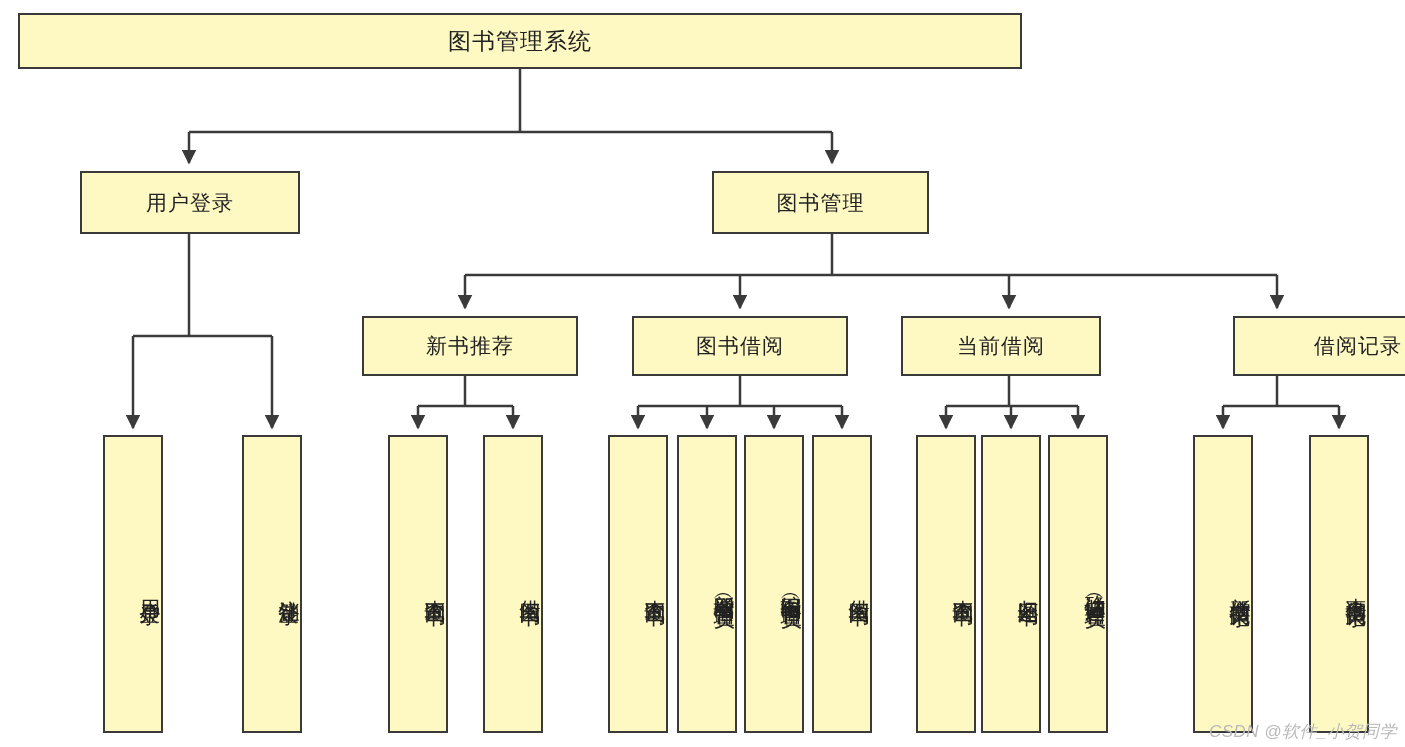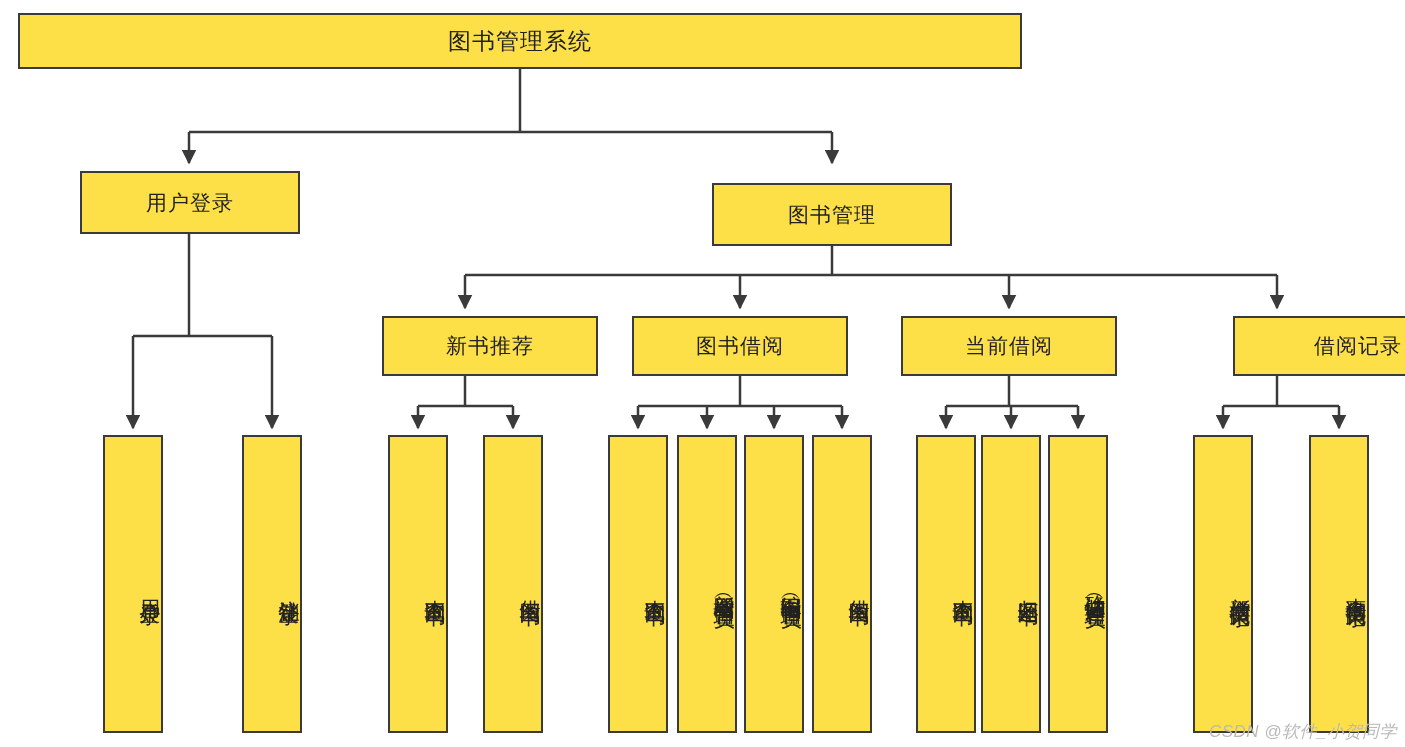--- a/index.html
+++ b/index.html
@@ -23,21 +23,21 @@
     left: 0;
     top: 0;
     width: 1405px;
     height: 747px;
     pointer-events: none;
   }
   .node {
     position: absolute;
     box-sizing: border-box;
     border: 2px solid #3a3a3a;
-    background: #fde047;
+    background: #fef9c3;
     display: flex;
     align-items: center;
     justify-content: center;
     color: #222222;
     z-index: 2;
   }
   .node.h {
     font-size: 21px;
     letter-spacing: 1px;
   }
@@ -126,31 +126,31 @@
     </g>
   </svg>
 
   <div class="node h root" style="left:18px; top:13px; width:1004px; height:56px;">
     <span>图书管理系统</span>
   </div>
 
   <div class="node h" style="left:80px; top:171px; width:220px; height:63px;">
     <span>用户登录</span>
   </div>
-  <div class="node h" style="left:712px; top:183px; width:240px; height:63px;text-align:center;">
+  <div class="node h" style="left:712px; top:171px; width:217px; height:63px;text-align:center;">
     <span>图书管理</span>
   </div>
 
-  <div class="node h" style="left:362px; top:316px; width:216px; height:60px;margin-left:20px;">
+  <div class="node h" style="left:362px; top:316px; width:216px; height:60px;">
     <span>新书推荐</span>
   </div>
   <div class="node h" style="left:632px; top:316px; width:216px; height:60px;text-align:center;">
     <span>图书借阅</span>
   </div>
-  <div class="node h" style="left:901px; top:316px; width:216px; height:60px;">
+  <div class="node h" style="left:901px; top:316px; width:200px; height:60px;">
     <span>当前借阅</span>
   </div>
   <div class="node h" style="left:1233px; top:316px; width:236px; height:60px;padding-left:14px;">
     <span>借阅记录</span>
   </div>
 
   <div class="node v" style="left:103px; top:435px; width:60px; height:298px;">
     <span class="vtext">用户登录</span>
   </div>
   <div class="node v" style="left:242px; top:435px; width:60px; height:298px;">

